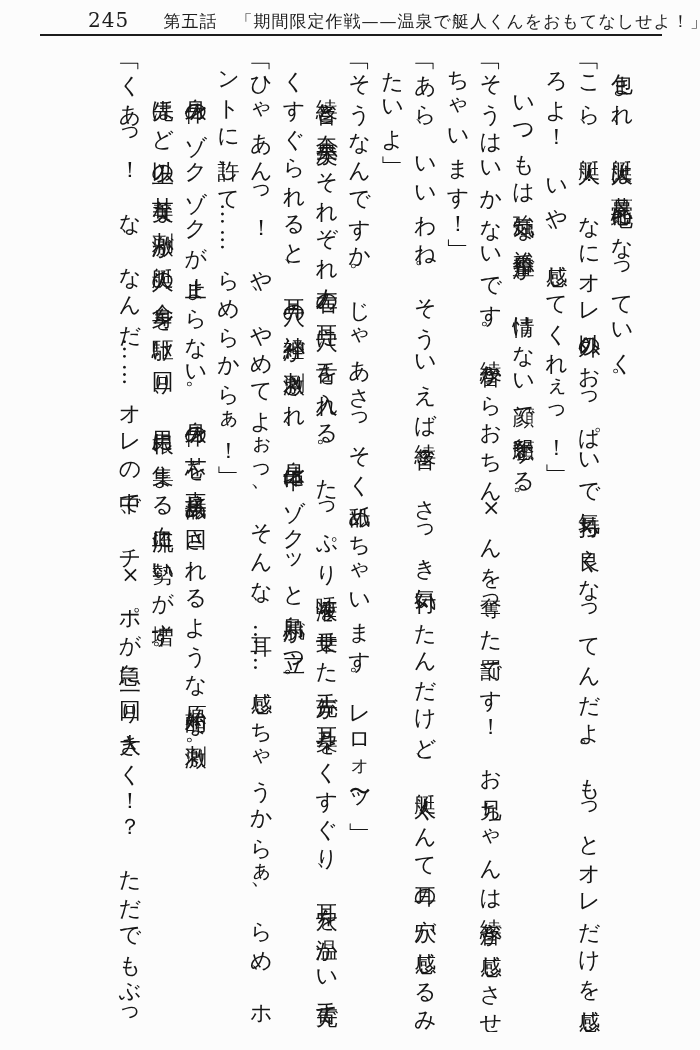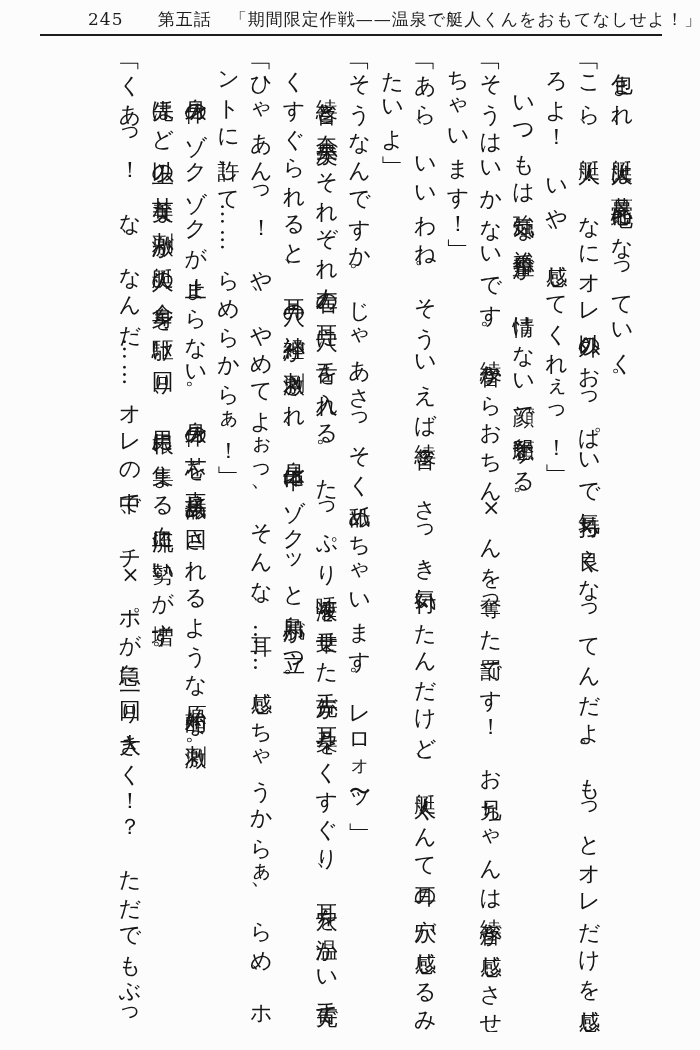--- a/index.html
+++ b/index.html
@@ -23,21 +23,21 @@
     left: 88px;
     right: 40px;
     font-size: 17px;
     letter-spacing: 1px;
     color: #1c1c1c;
     white-space: nowrap;
   }
   .running-header .page-number {
     display: inline-block;
     margin-right: 28px;
-    font-size: 17px;
+    font-size: 20px;
   }
   .header-rule {
     position: absolute;
     top: 34px;
     left: 40px;
     width: 622px;
     height: 2px;
     background: #1c1c1c;
   }
   .novel-text {

